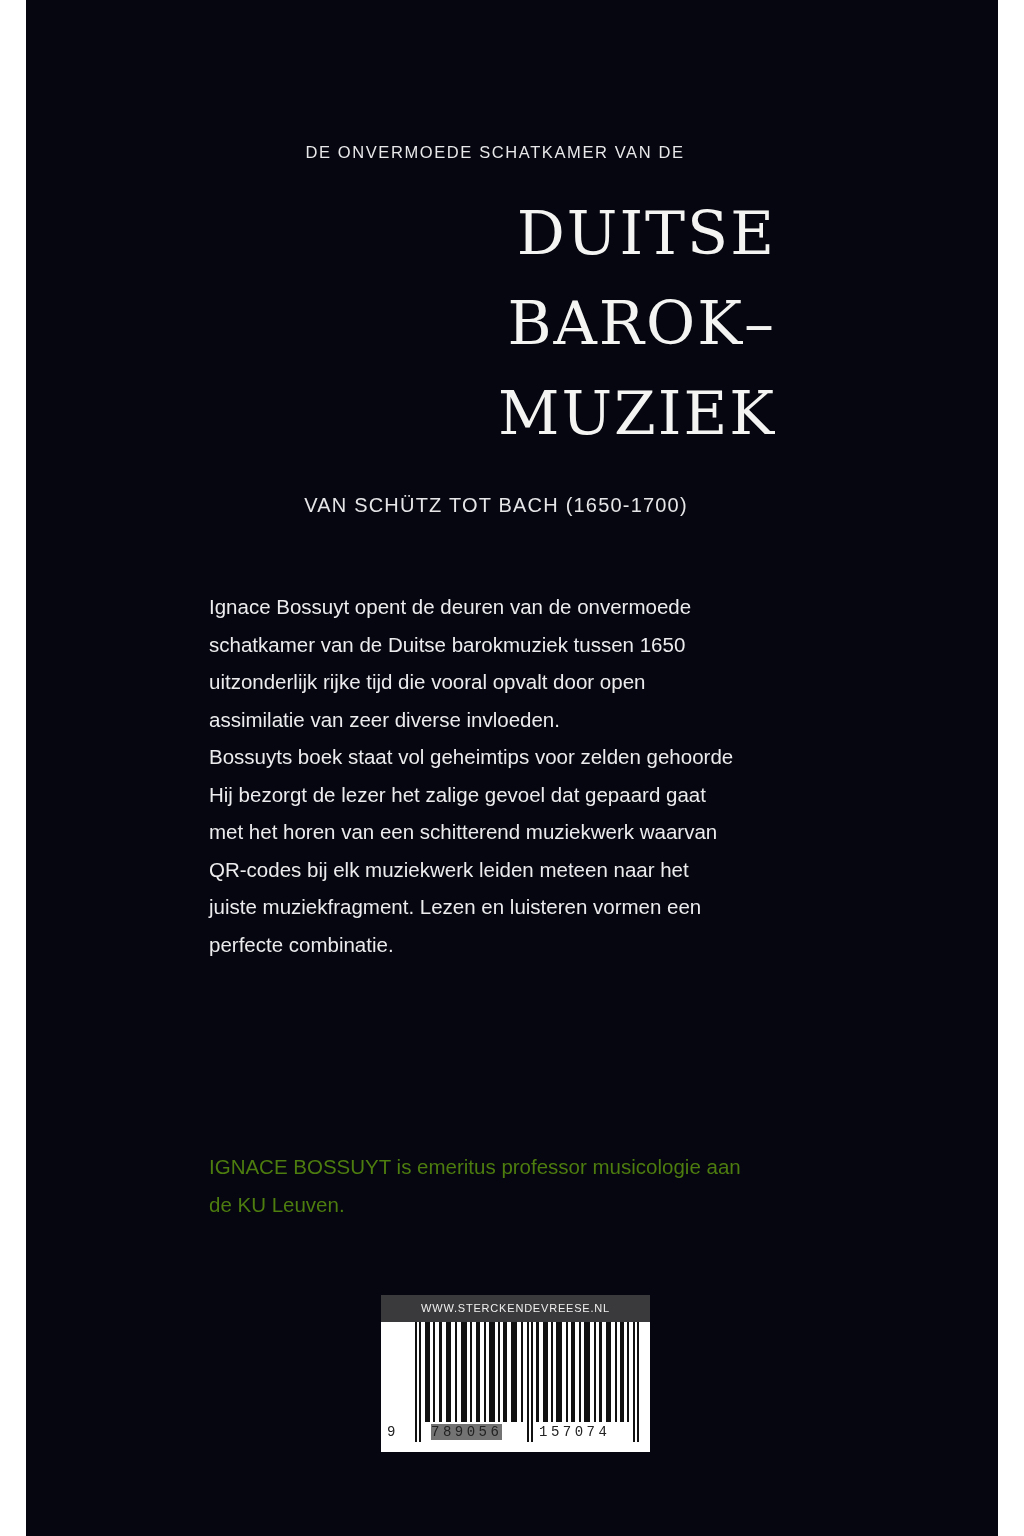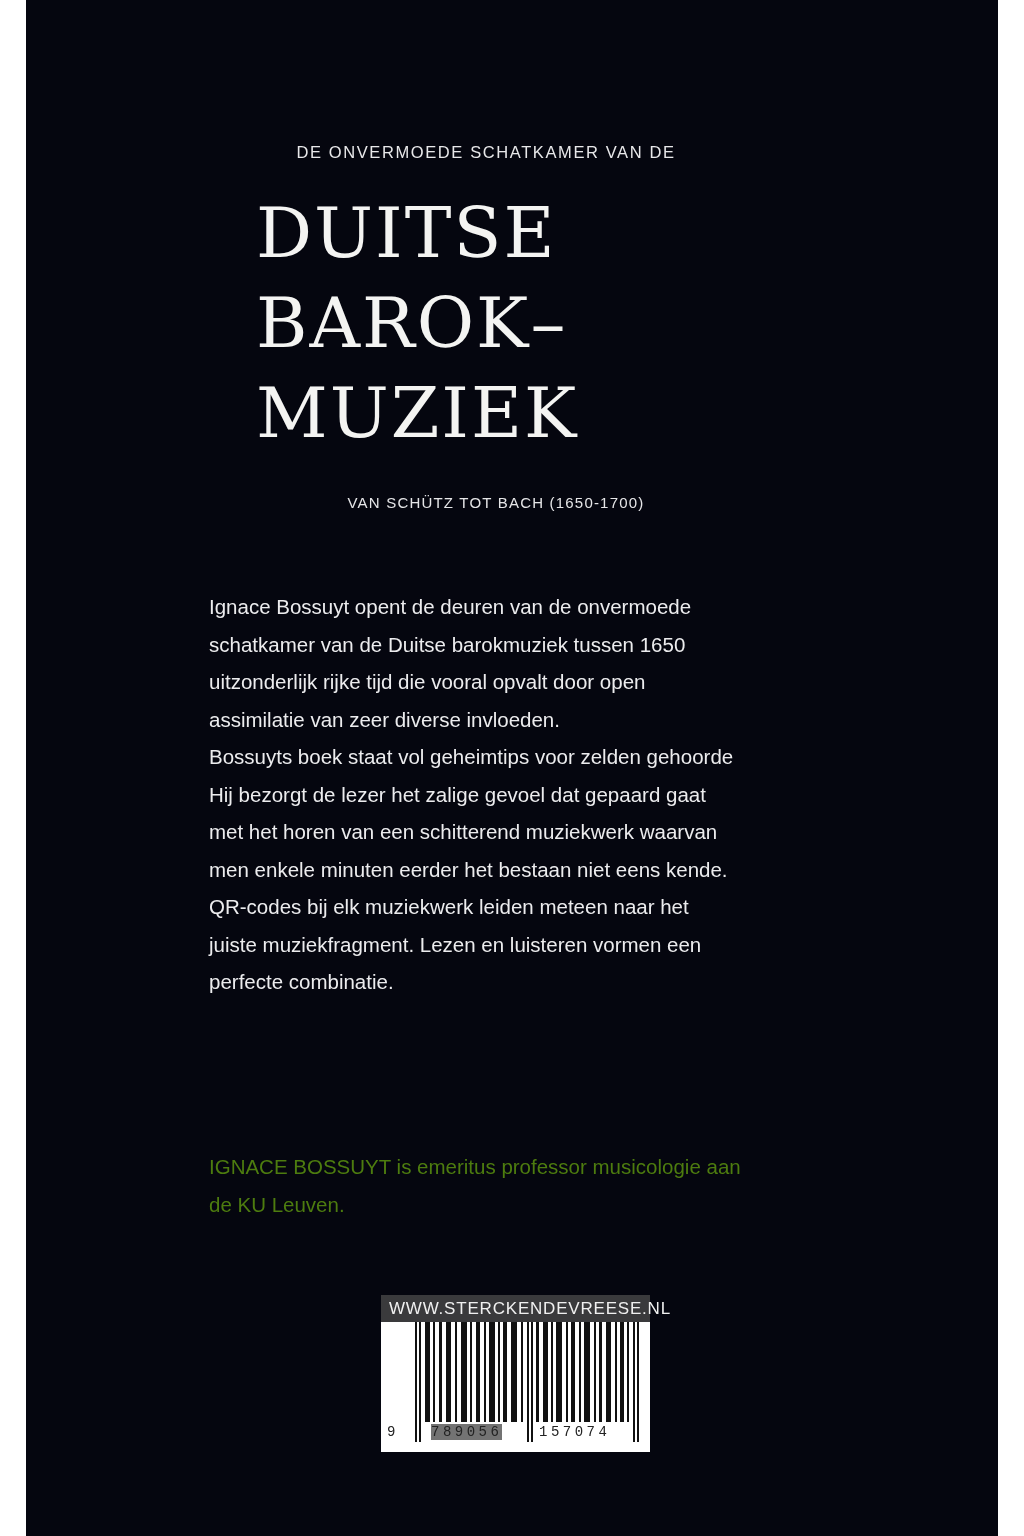--- a/index.html
+++ b/index.html
@@ -10,54 +10,54 @@
   }
   .cover {
     position: absolute; left: 26px; top: 0; width: 972px; height: 1536px;
     background: #05060f;
   }
   .kicker {
     position: absolute; left: 0; width: 972px; top: 143px;
     text-align: center; color: #e8e8ea;
     font-family: "Liberation Sans", sans-serif;
     font-size: 16.5px; letter-spacing: 1.6px;
-    padding-left: 0;
+    padding-left: 9px;
   }
   .kicker span { position: relative; left: -26px; }
   .title {
     position: absolute; left: 230px; width: 520px; top: 188px;
-    color: #f4f4f2; text-align: left;
+    color: #f4f4f2; text-align: right;
     font-family: "DejaVu Serif", "Liberation Serif", serif;
-    font-weight: normal; font-size: 70px; line-height: 90px;
+    font-weight: normal; font-size: 60px; line-height: 90px;
     letter-spacing: 2px;
   }
   .title div { white-space: nowrap; }
   .subtitle {
     position: absolute; left: 0; width: 972px; top: 494px;
     text-align: center; color: #e6e6e8;
-    font-size: 15px; letter-spacing: 1.2px;
+    font-size: 20px; letter-spacing: 1.2px;
   }
   .subtitle span { position: relative; left: -16px; }
   .blurb {
     position: absolute; left: 183px; top: 588px; width: 620px;
     color: #ececee; font-size: 20.5px; line-height: 37.5px;
   }
   .blurb p { margin: 0; }
   .bio {
     position: absolute; left: 183px; top: 1148px; width: 620px;
     color: #4d7c0f; font-size: 20.5px; line-height: 37.5px;
   }
   .bio p { margin: 0; }
   .barcode {
     position: absolute; left: 355px; top: 1295px; width: 269px; height: 157px;
     background: #ffffff;
   }
   .barcode .url {
     height: 27px; background: #3a3a3c; color: #f0f0f0;
-    font-size: 17px; letter-spacing: 0.8px; text-align: center; line-height: 27px; padding-left: 8px;
+    font-size: 11px; letter-spacing: 0.8px; text-align: center; line-height: 27px;
   }
   .barcode .bars {
     position: absolute; left: 34px; top: 27px; width: 230px; height: 120px;
   }
   .barcode .digits {
     position: absolute; left: 6px; top: 129px; width: 240px;
     font-family: "Liberation Mono", monospace; font-size: 14px; color: #222;
     background: transparent;
   }
   .barcode .d-first { position: absolute; left: 0; top: 0; }
@@ -84,21 +84,20 @@
   </div>
 
   <div class="blurb">
     <p>Ignace Bossuyt opent de deuren van de onvermoede</p>
     <p>schatkamer van de Duitse barokmuziek tussen 1650</p>
     <p>uitzonderlijk rijke tijd die vooral opvalt door open</p>
     <p>assimilatie van zeer diverse invloeden.</p>
     <p>Bossuyts boek staat vol geheimtips voor zelden gehoorde</p>
     <p>Hij bezorgt de lezer het zalige gevoel dat gepaard gaat</p>
     <p>met het horen van een schitterend muziekwerk waarvan</p>
-    <p>men enkele minuten eerder het bestaan niet eens kende.</p>
     <p>QR-codes bij elk muziekwerk leiden meteen naar het</p>
     <p>juiste muziekfragment. Lezen en luisteren vormen een</p>
     <p>perfecte combinatie.</p>
   </div>
 
   <div class="bio">
     <p>IGNACE BOSSUYT is emeritus professor musicologie aan</p>
     <p>de KU Leuven.</p>
   </div>
 

